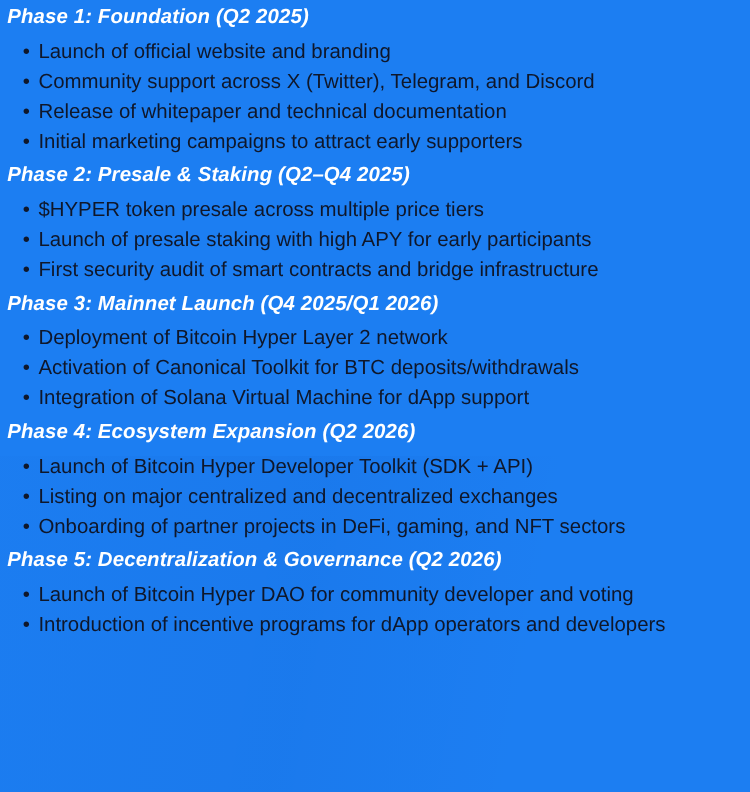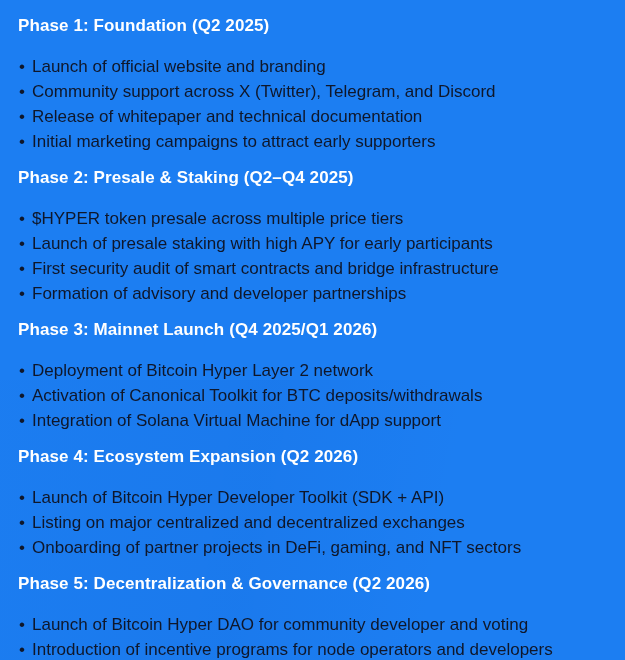--- a/index.html
+++ b/index.html
@@ -1,21 +1,21 @@
 <!DOCTYPE html>
 <html><head>
 <meta charset="utf-8">
 <style>
   html, body { margin:0; padding:0; }
   body { width:625px; height:660px; overflow:hidden; background:#1c7ef2; color:#fff;
     font-family:"Liberation Sans", sans-serif; position:relative; }
   .bg1 { position:absolute; left:-120px; top:380px; width:900px; height:500px;
     background:linear-gradient(100deg, rgba(0,60,160,0.0) 0%, rgba(0,50,150,0.06) 40%, rgba(0,0,0,0) 60%); }
   .content { position:relative; padding:2px 0 0 6px; }
-  h2 { font-size:17px; font-weight:bold; margin:12px; height:28px; line-height:24px; letter-spacing:0.1px; }
+  h2 { font-size:17px; font-weight:bold; margin:0; height:28px; line-height:24px; letter-spacing:0.1px;font-style:italic; }
   ul { list-style:none; margin:0 0 4px 0; padding:0 0 0 13px; }
   li { font-size:17px; height:25px; line-height:25px; position:relative; padding-left:13px; color:#0f172a; }
   li::before { content:"•"; position:absolute; left:0; top:0; }
 </style>
 </head>
 <body>
 
 <div class="bg1"></div>
 <div class="content">
   <h2>Phase 1: Foundation (Q2 2025)</h2>
@@ -23,32 +23,31 @@
     <li>Launch of official website and branding</li>
     <li>Community support across X (Twitter), Telegram, and Discord</li>
     <li>Release of whitepaper and technical documentation</li>
     <li>Initial marketing campaigns to attract early supporters</li>
   </ul>
   <h2>Phase 2: Presale &amp; Staking (Q2–Q4 2025)</h2>
   <ul>
     <li>$HYPER token presale across multiple price tiers</li>
     <li>Launch of presale staking with high APY for early participants</li>
     <li>First security audit of smart contracts and bridge infrastructure</li>
-    <li>Formation of advisory and developer partnerships</li>
   </ul>
   <h2>Phase 3: Mainnet Launch (Q4 2025/Q1 2026)</h2>
   <ul>
     <li>Deployment of Bitcoin Hyper Layer 2 network</li>
     <li>Activation of Canonical Toolkit for BTC deposits/withdrawals</li>
     <li>Integration of Solana Virtual Machine for dApp support</li>
   </ul>
   <h2>Phase 4: Ecosystem Expansion (Q2 2026)</h2>
   <ul>
     <li>Launch of Bitcoin Hyper Developer Toolkit (SDK + API)</li>
     <li>Listing on major centralized and decentralized exchanges</li>
     <li>Onboarding of partner projects in DeFi, gaming, and NFT sectors</li>
   </ul>
   <h2>Phase 5: Decentralization &amp; Governance (Q2 2026)</h2>
   <ul>
     <li>Launch of Bitcoin Hyper DAO for community developer and voting</li>
-    <li>Introduction of incentive programs for node operators and developers</li>
+    <li>Introduction of incentive programs for dApp operators and developers</li>
   </ul>
 </div>
 
 </body></html>

